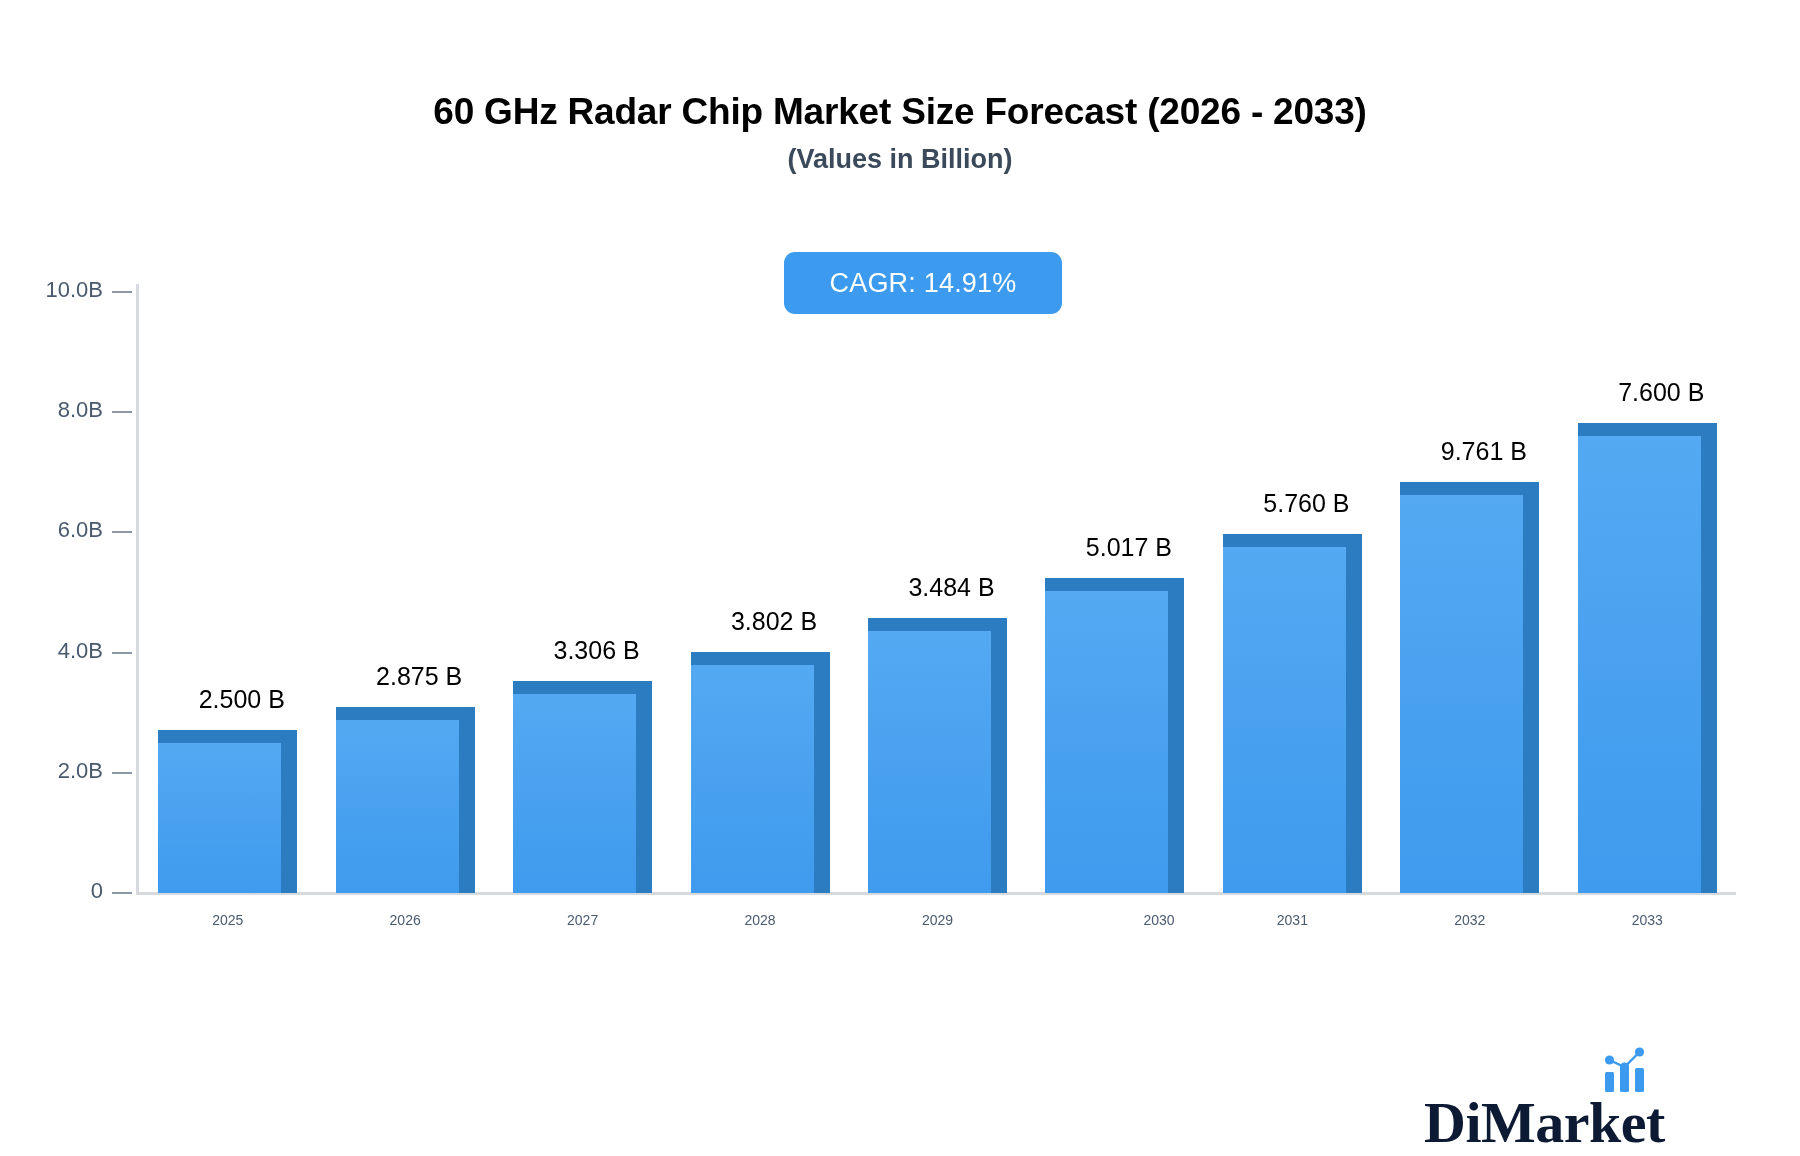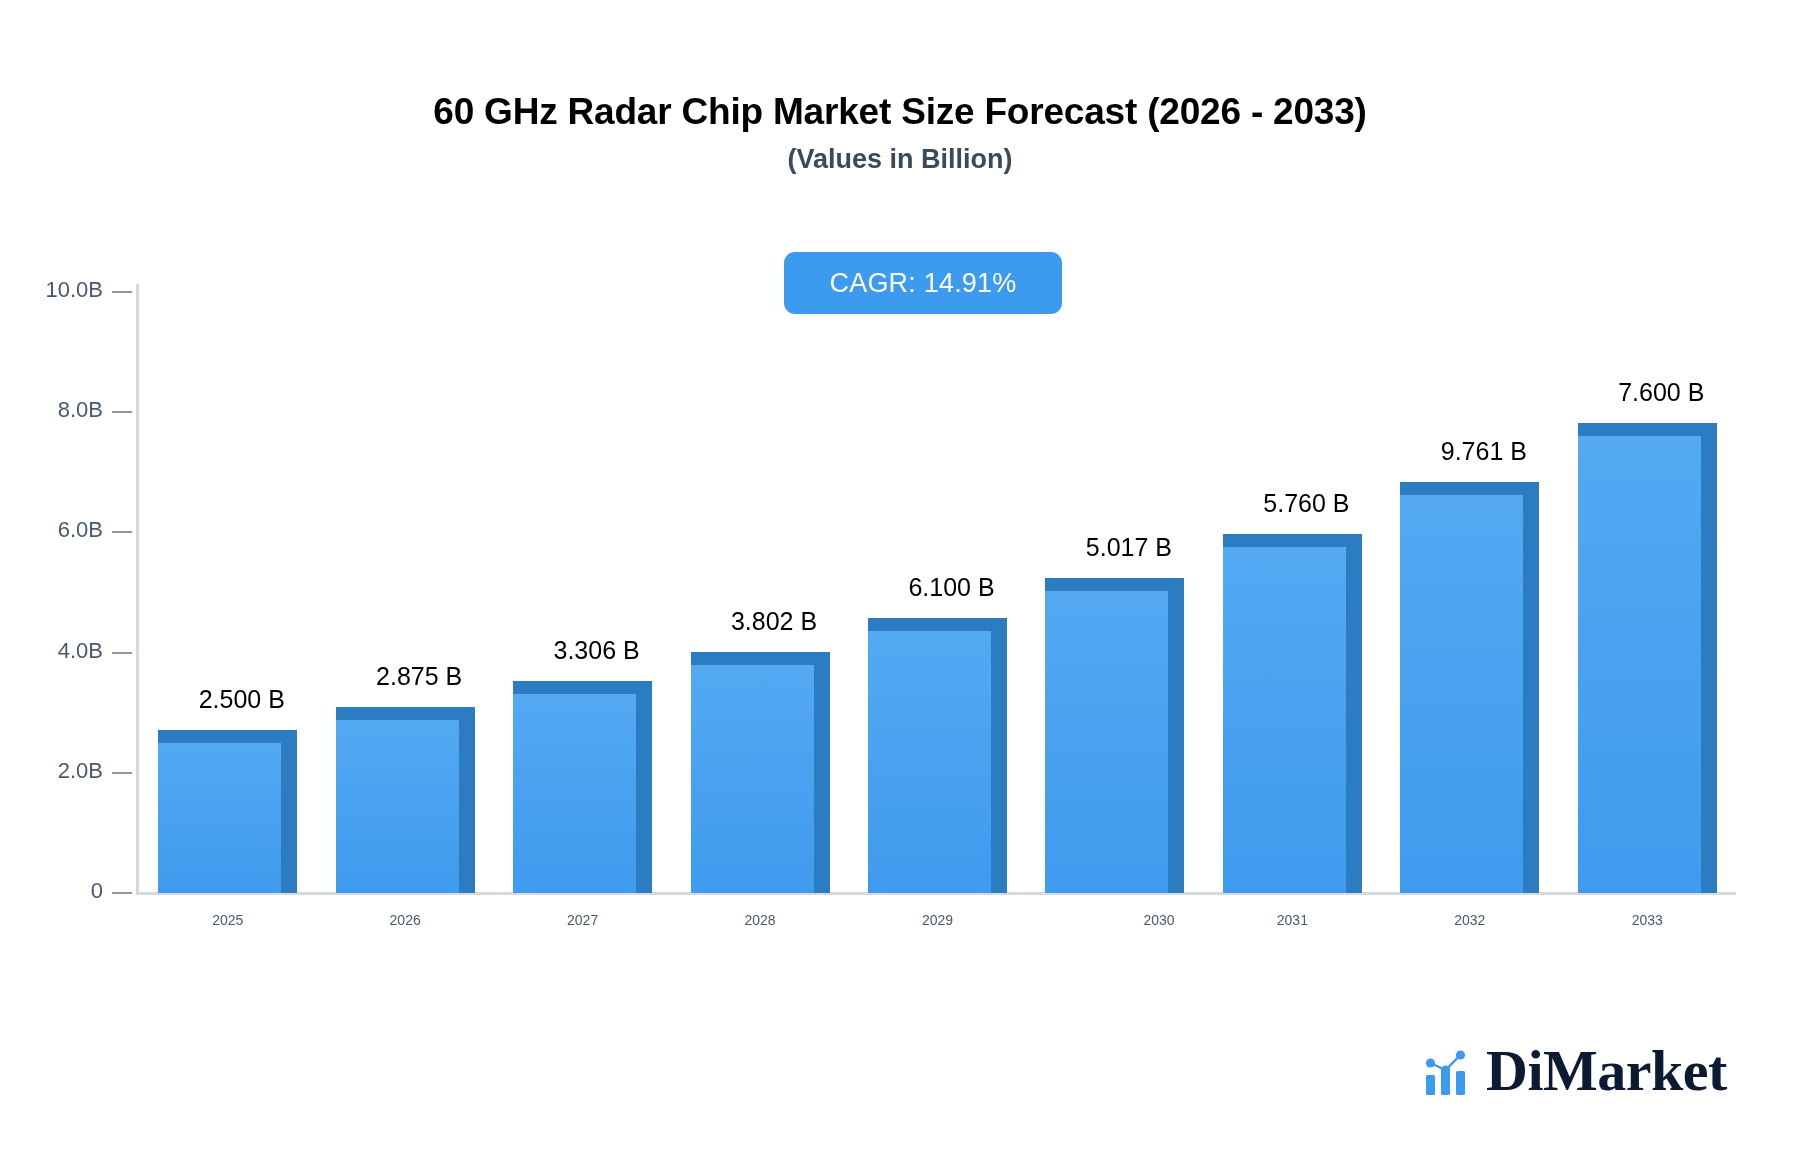--- a/index.html
+++ b/index.html
@@ -162,21 +162,22 @@
     color: #4a5a6e;
     white-space: nowrap;
   }
 
   
   #logo {
     position: absolute;
     left: 1424px;
     top: 1042px;
     display: flex;
-    align-items: center;
+    align-items: flex-end;
+    flex-direction: column;
   }
   #logo-mark {
     width: 52px;
     height: 52px;
     margin-right: 10px;
     display: block;
   }
   #logo-text {
     font-family: "Liberation Serif", serif;
     font-size: 58px;
@@ -259,21 +260,21 @@
           <div class="bar-top" style="bottom: 228.5px; border-width: 13px 16px 0px 0px; border-color: rgb(43, 124, 192) transparent transparent;"></div>
         </div>
         <div class="bar-value" style="bottom: 257.5px; left: 83.5px;">3.802 B</div>
       </div>
       <div class="bar-group" style="left: 868px; bottom: 107px; width: 139px; height: 262.457px;">
         <div class="bar-wrap" style="width: 123px; height: 262.457px;">
           <div class="bar-front" style="height: 262.457px;"></div>
           <div class="bar-side" style="height: 275.457px;"></div>
           <div class="bar-top" style="bottom: 262.457px; border-width: 13px 16px 0px 0px; border-color: rgb(43, 124, 192) transparent transparent;"></div>
         </div>
-        <div class="bar-value" style="bottom: 291.457px; left: 83.5px;">6.100 B</div>
+        <div class="bar-value" style="bottom: 291.457px; left: 83.5px;">3.484 B</div>
       </div>
       <div class="bar-group" style="left: 1045.44px; bottom: 107px; width: 139px; height: 301.522px;">
         <div class="bar-wrap" style="width: 123px; height: 301.522px;">
           <div class="bar-front" style="height: 301.522px;"></div>
           <div class="bar-side" style="height: 314.522px;"></div>
           <div class="bar-top" style="bottom: 301.522px; border-width: 13px 16px 0px 0px; border-color: rgb(43, 124, 192) transparent transparent;"></div>
         </div>
         <div class="bar-value" style="bottom: 330.522px; left: 83.5px;">5.017 B</div>
       </div>
       <div class="bar-group" style="left: 1222.89px; bottom: 107px; width: 139px; height: 346.176px;">

